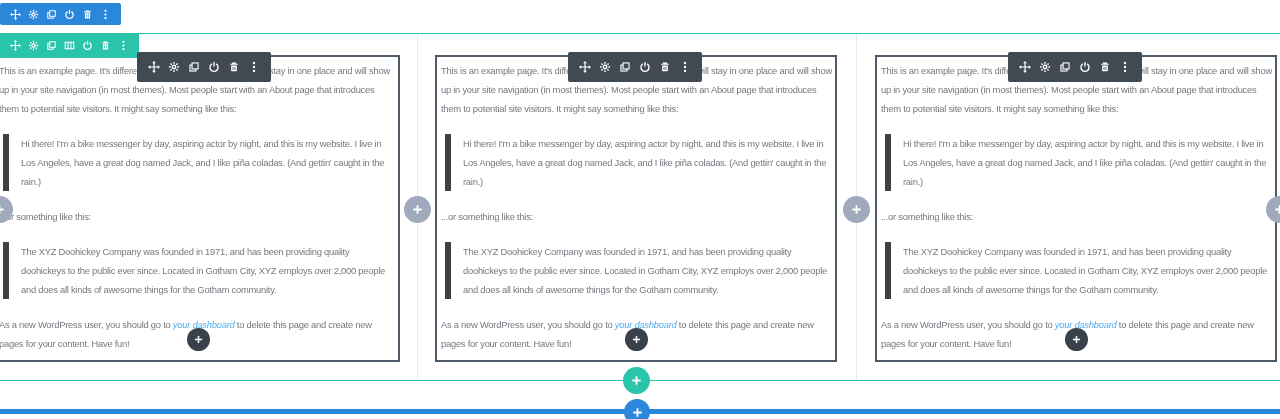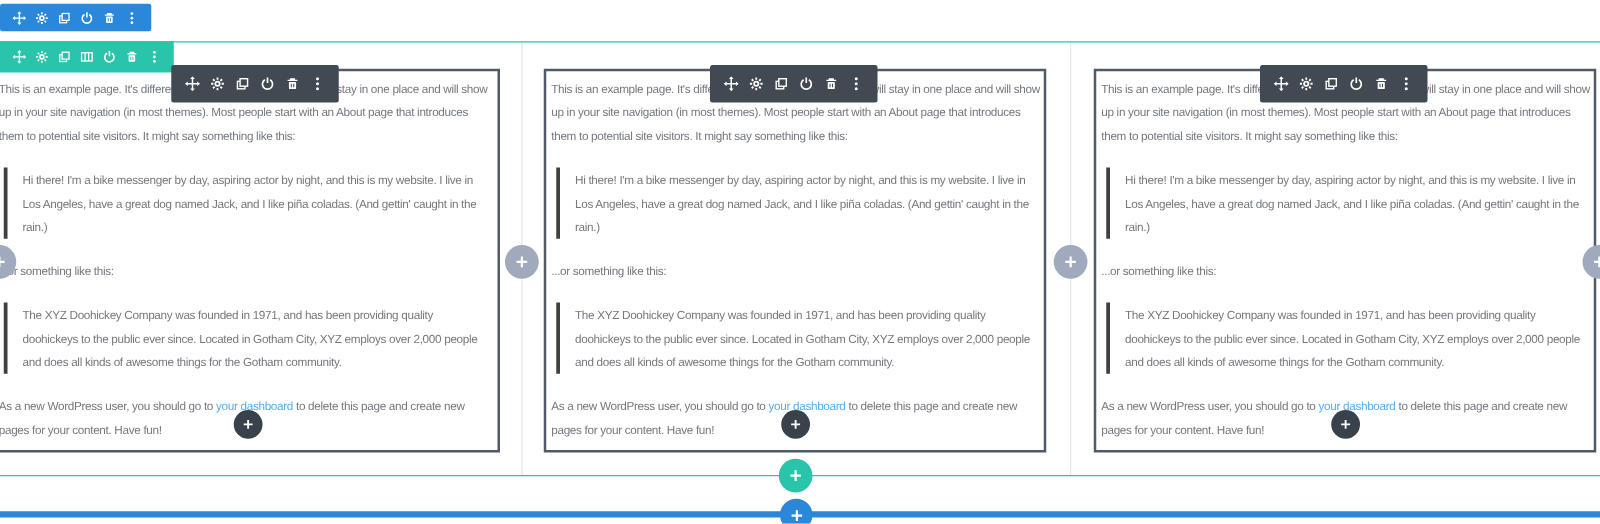--- a/index.html
+++ b/index.html
@@ -17,22 +17,22 @@
   .hline{position:absolute;left:0;width:1280px;z-index:3;}
   .teal-line{height:1px;background:#29c4a9;}
   .blue-bar{height:5px;background:#2b87da;}
   .vguide{position:absolute;top:34px;height:346px;width:1px;background:#e6e8ea;z-index:1;}
   
   .col{position:absolute;top:55px;height:307px;background:#fff;border:2px solid #515a68;
        box-sizing:border-box;padding:2px 3px 0 4px;z-index:2;}
   .col-text{font-size:9.4px;line-height:19px;letter-spacing:-0.25px;color:#74797f;}
   .col-text p{margin:16px 0 0;}
   .col-text p.first{margin-top:2px;}
-  .col-text blockquote{margin:16px 4px 0 4px;padding:0 0 0 12px;border-left:3px solid #404040;}
-  .col-text a{color:#54aef0;text-decoration:none;}
+  .col-text blockquote{margin:16px 4px 0 4px;padding:0 0 0 12px;border-left:6px solid #404040;}
+  .col-text a{color:#54aef0;text-decoration:none;font-style:italic;}
   
   .circle{position:absolute;border-radius:50%;display:flex;align-items:center;justify-content:center;
           z-index:7;cursor:pointer;}
   .c-gray{width:27px;height:27px;background:#a0aabc;}
   .c-dark{width:23px;height:23px;background:#39424b;}
   .c-teal{width:27px;height:27px;background:#29c4a9;}
   .c-blue{width:26px;height:26px;background:#2b87da;}
   .circle svg{width:13px;height:13px;display:block;}
   .c-dark svg{width:11px;height:11px;}
 </style>

